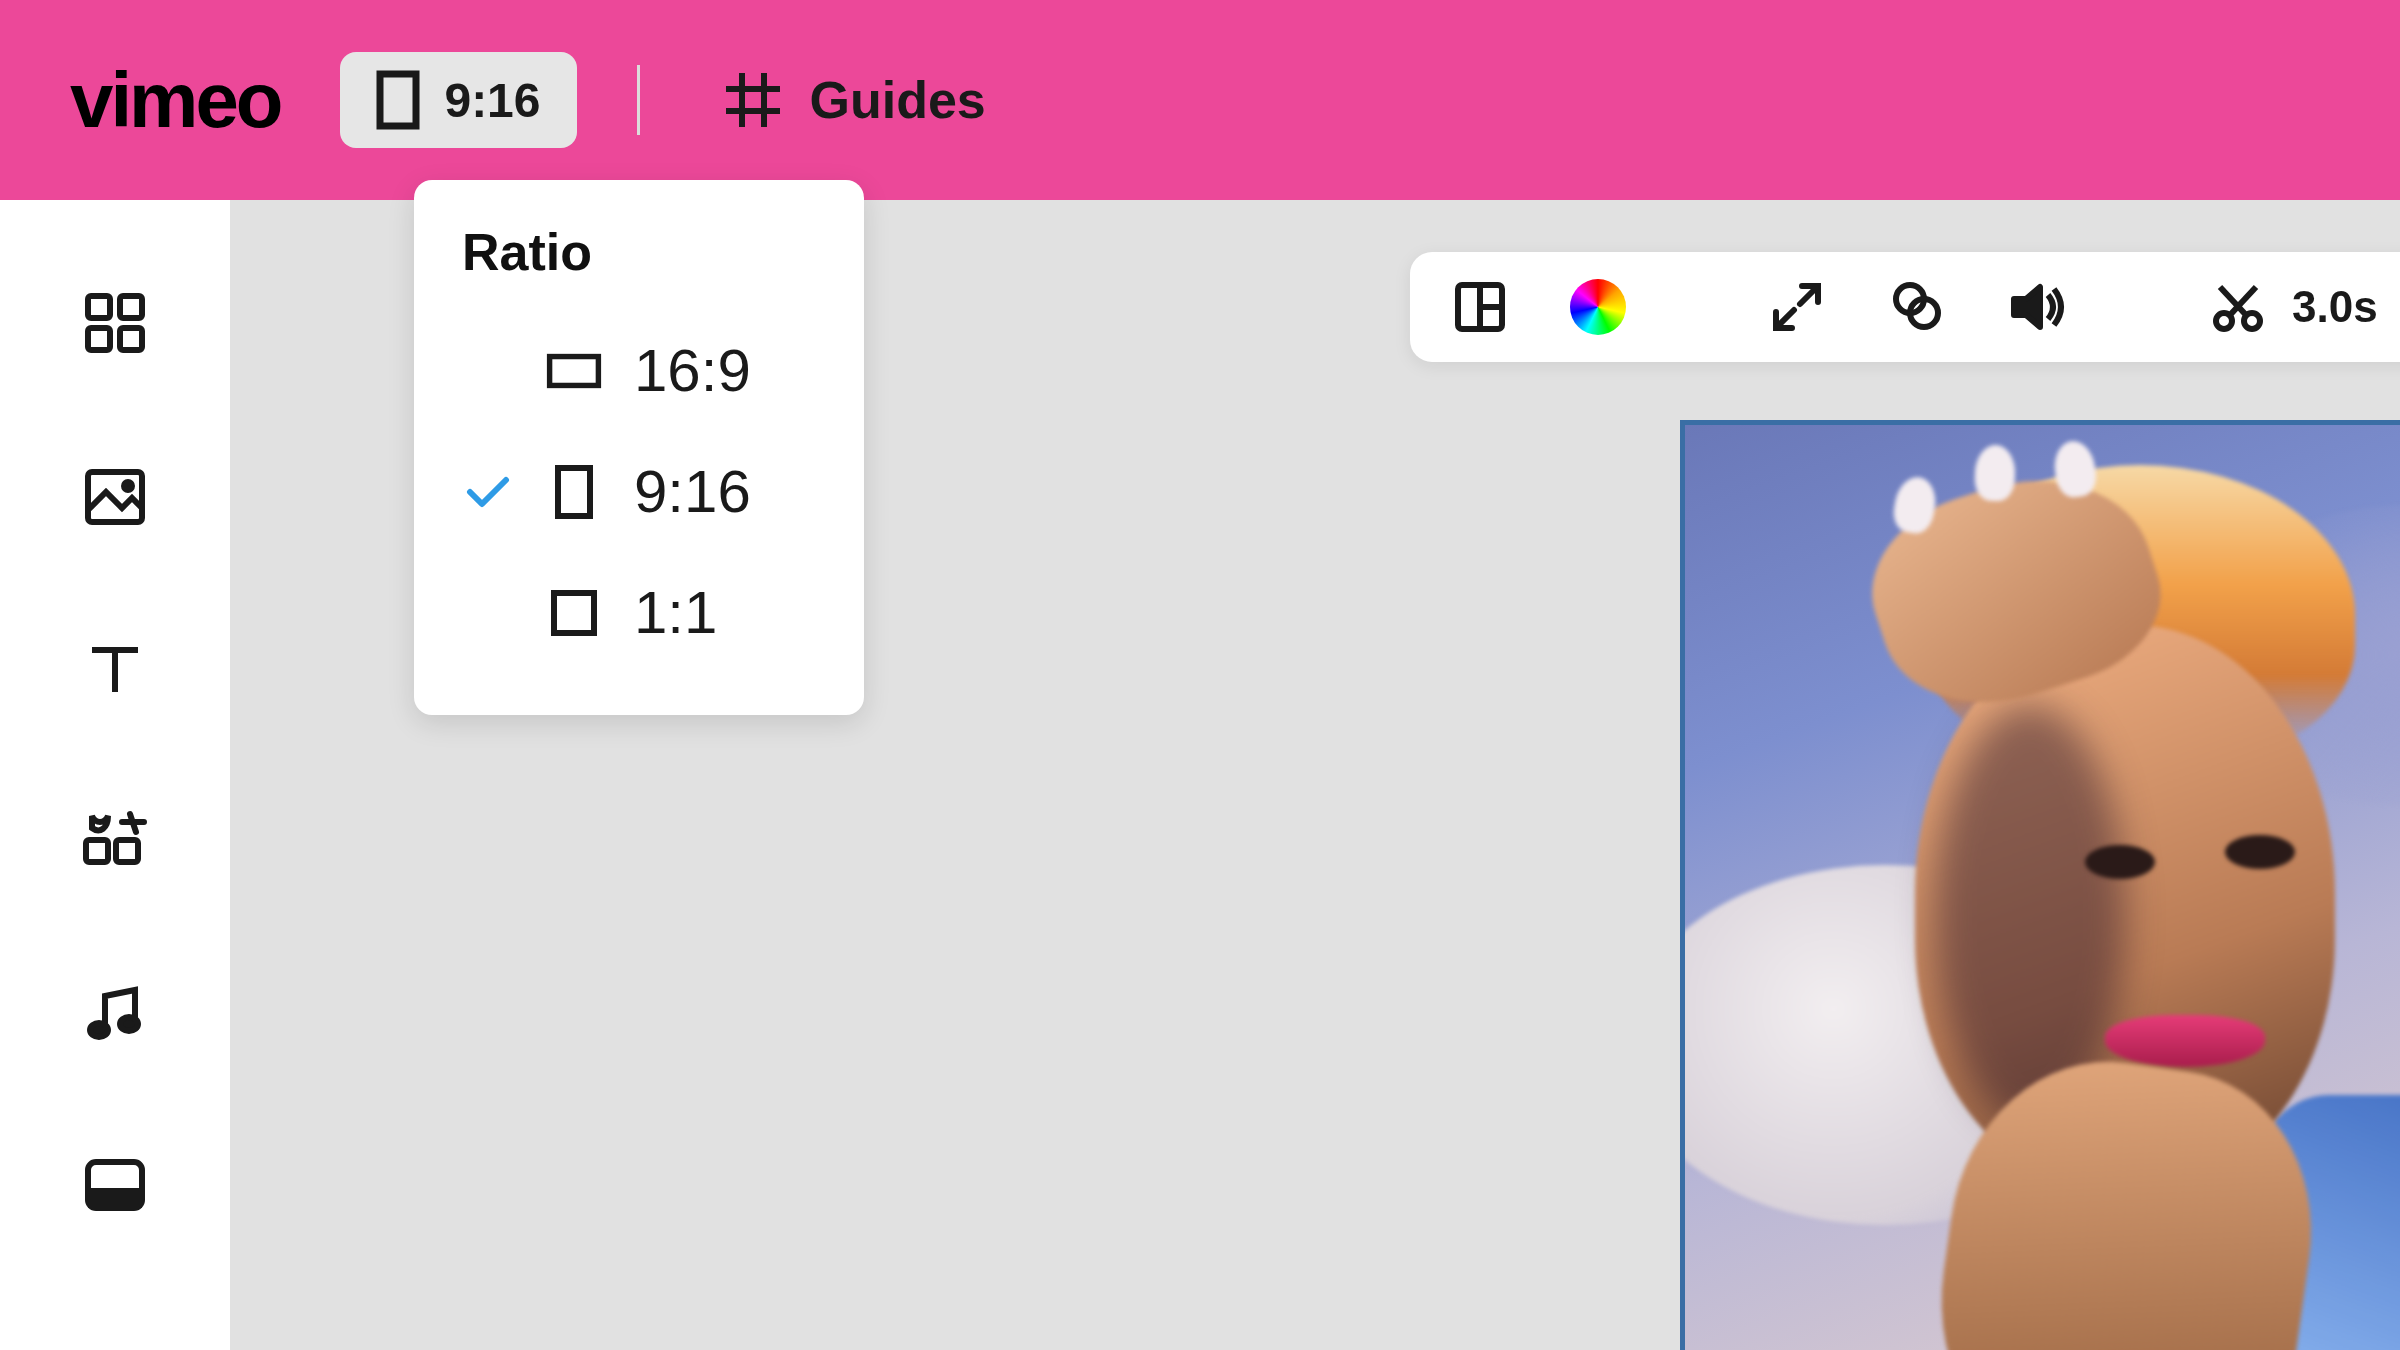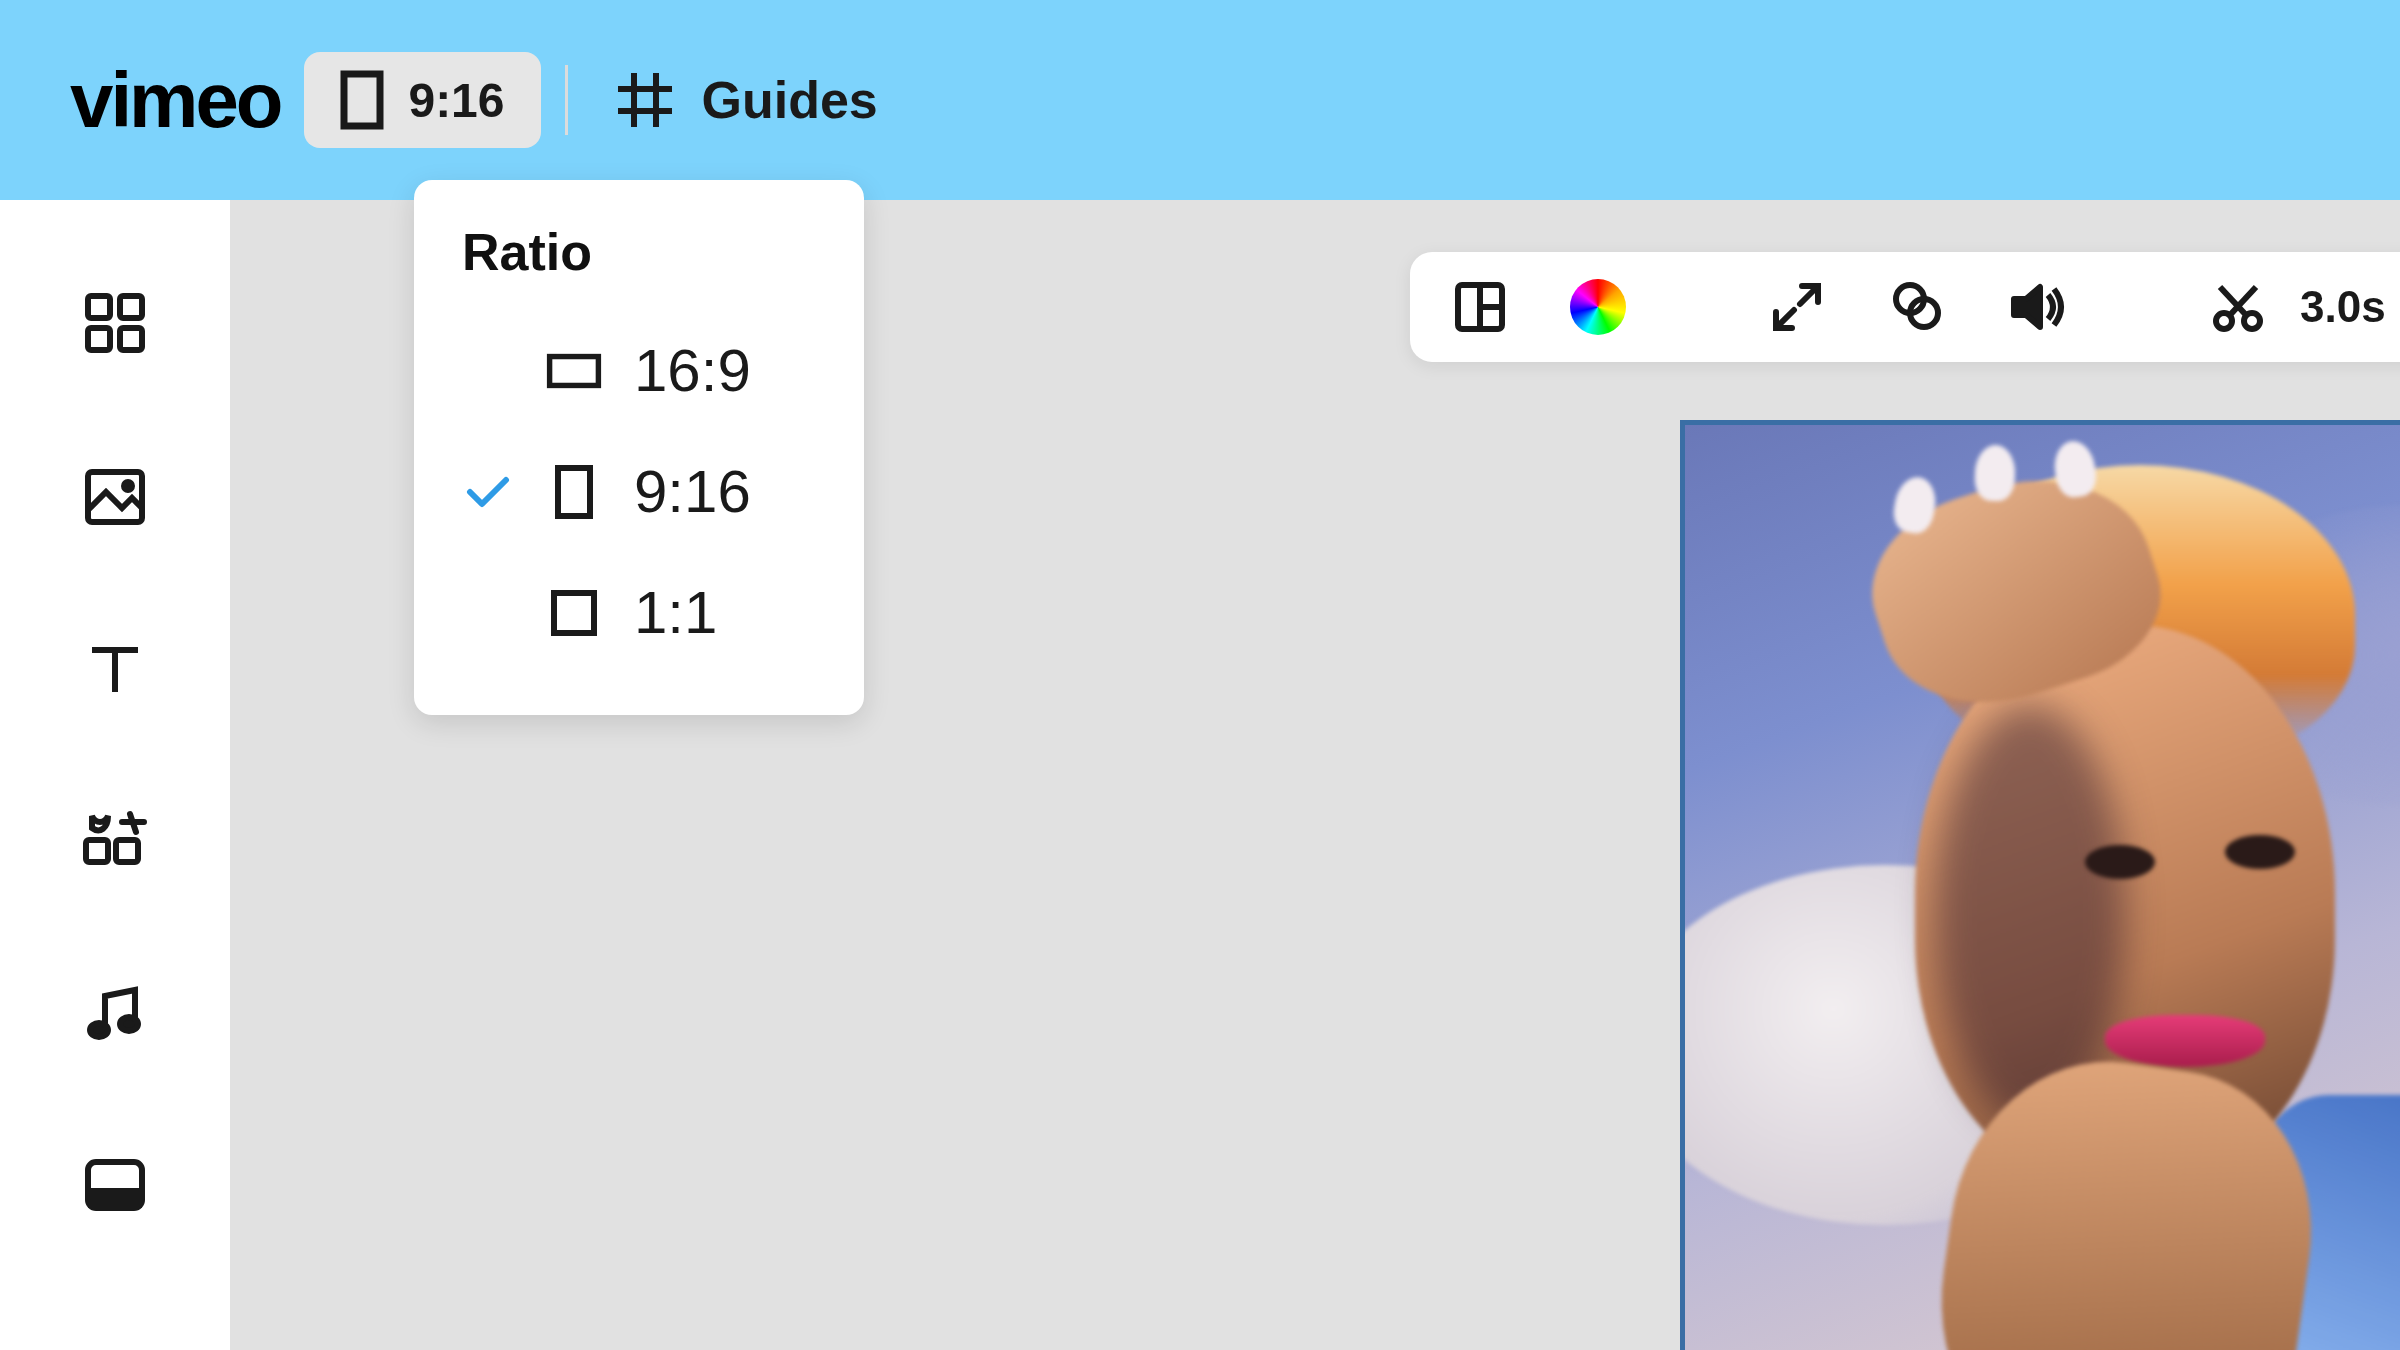--- a/index.html
+++ b/index.html
@@ -5,25 +5,25 @@
 * { margin: 0; padding: 0; box-sizing: border-box; }
 body {
   font-family: -apple-system, BlinkMacSystemFont, "Segoe UI", Helvetica, Arial, sans-serif;
   width: 2400px;
   height: 1350px;
   background: #fff;
   overflow: hidden;
 }
 .topbar {
   height: 200px;
-  background: #7dd3fc;
+  background: #ec4899;
   display: flex;
   align-items: center;
   padding-left: 70px;
-  gap: 24px;
+  gap: 60px;
 }
 .logo {
   font-weight: 900;
   font-size: 78px;
   letter-spacing: -3px;
   color: #000;
   font-family: Arial Black, Arial, sans-serif;
 }
 .aspect-chip {
   background: #e6e6e6;
@@ -117,21 +117,21 @@
   padding: 0 42px;
   gap: 62px;
   box-shadow: 0 4px 18px rgba(0,0,0,0.08);
 }
 .tb-sep {
   width: 20px;
 }
 .tb-group {
   display: flex;
   align-items: center;
-  gap: 34px;
+  gap: 26px;
   font-size: 44px;
   font-weight: 700;
   color: #1a1a1a;
 }
 .color-wheel {
   width: 56px;
   height: 56px;
   border-radius: 50%;
   background: conic-gradient(red, orange, yellow, lime, cyan, blue, magenta, red);
 }

